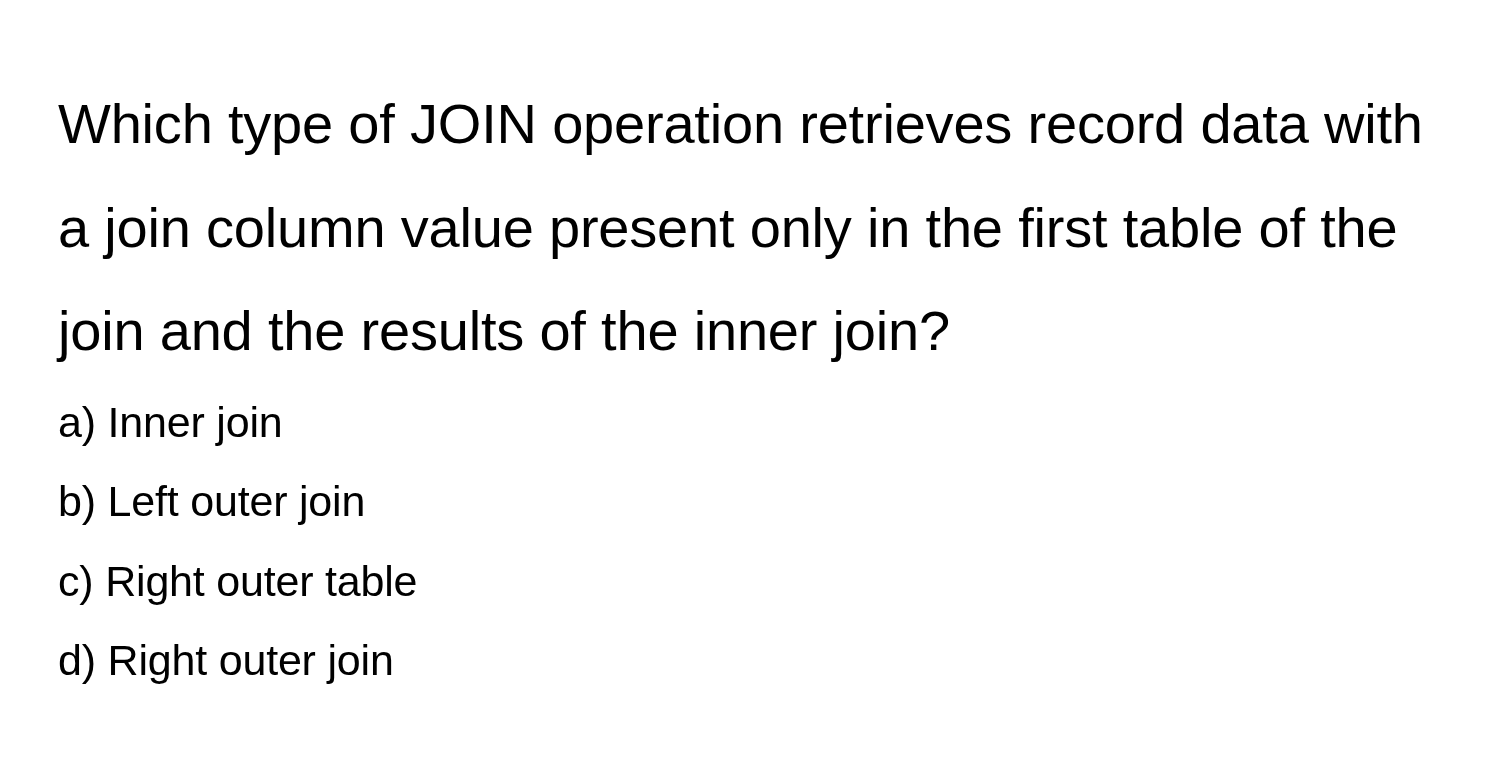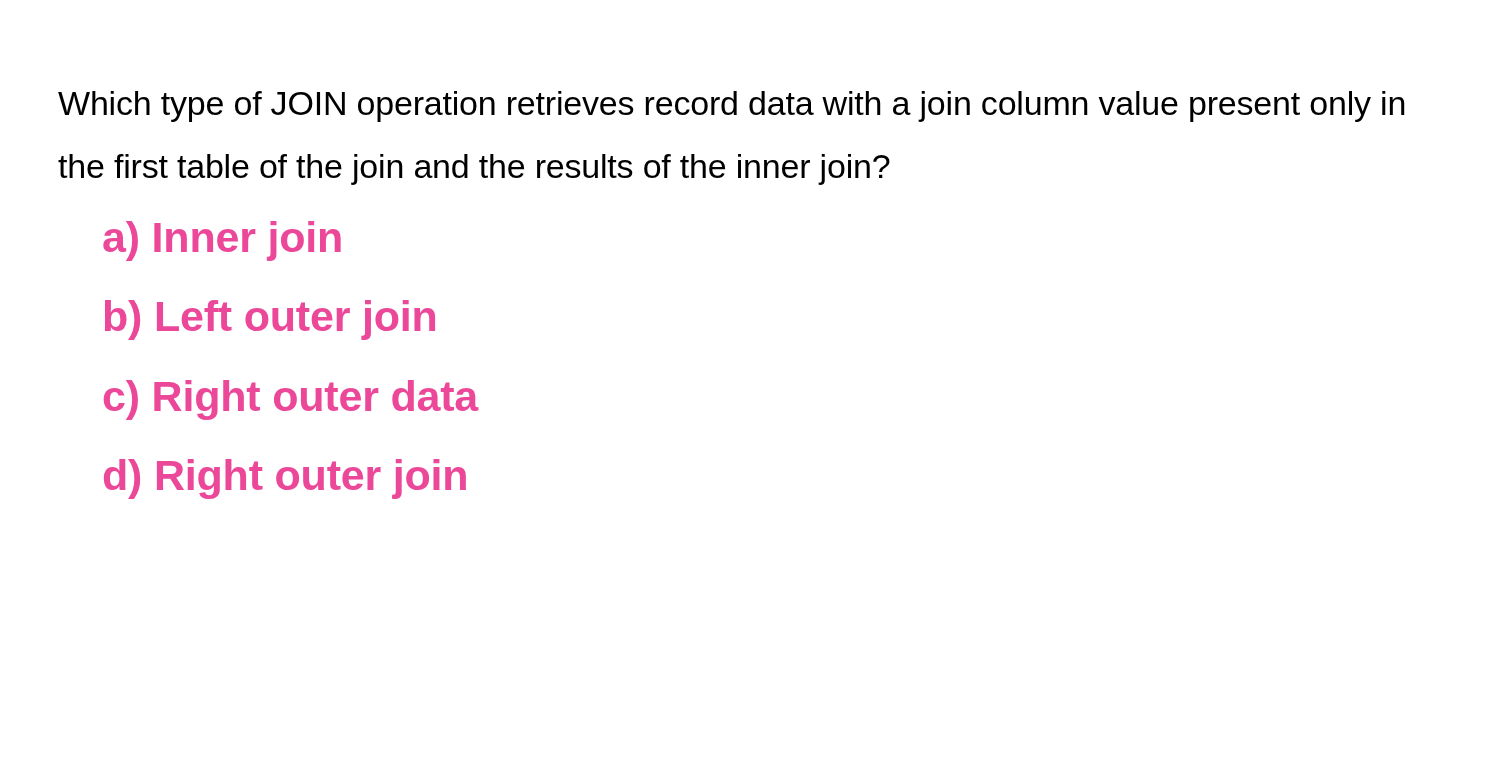--- a/index.html
+++ b/index.html
@@ -8,49 +8,48 @@
       box-sizing: border-box;
     }
     body {
       width: 1500px;
       height: 776px;
       background: #ffffff;
       font-family: -apple-system, BlinkMacSystemFont, "Segoe UI", Helvetica, Arial, sans-serif;
       padding: 72px 58px;
     }
     .question-text {
-      font-size: 34px;
+      font-size: 56px;
       line-height: 1.85;
       color: #000000;
       font-weight: 400;
       letter-spacing: -0.2px;
     }
     .option {
       font-size: 43px;
       line-height: 1.85;
-      color: #ec4899;
-      font-weight: 700;
+      color: #000000;
+      font-weight: 400;
       letter-spacing: -0.2px;
-      margin-left: 44px;
     }
   </style>
 </head>
 <body>
 
 <div>
   <div class="question-text">Which type of JOIN operation retrieves record data with a join column value present only in the first table of the join and the results of the inner join?</div>
   <div class="option">
     <span>a)</span>
     <span>Inner join</span>
   </div>
   <div class="option">
     <span>b)</span>
     <span>Left outer join</span>
   </div>
   <div class="option">
     <span>c)</span>
-    <span>Right outer data</span>
+    <span>Right outer table</span>
   </div>
   <div class="option">
     <span>d)</span>
     <span>Right outer join</span>
   </div>
 </div>
 
 </body></html>

